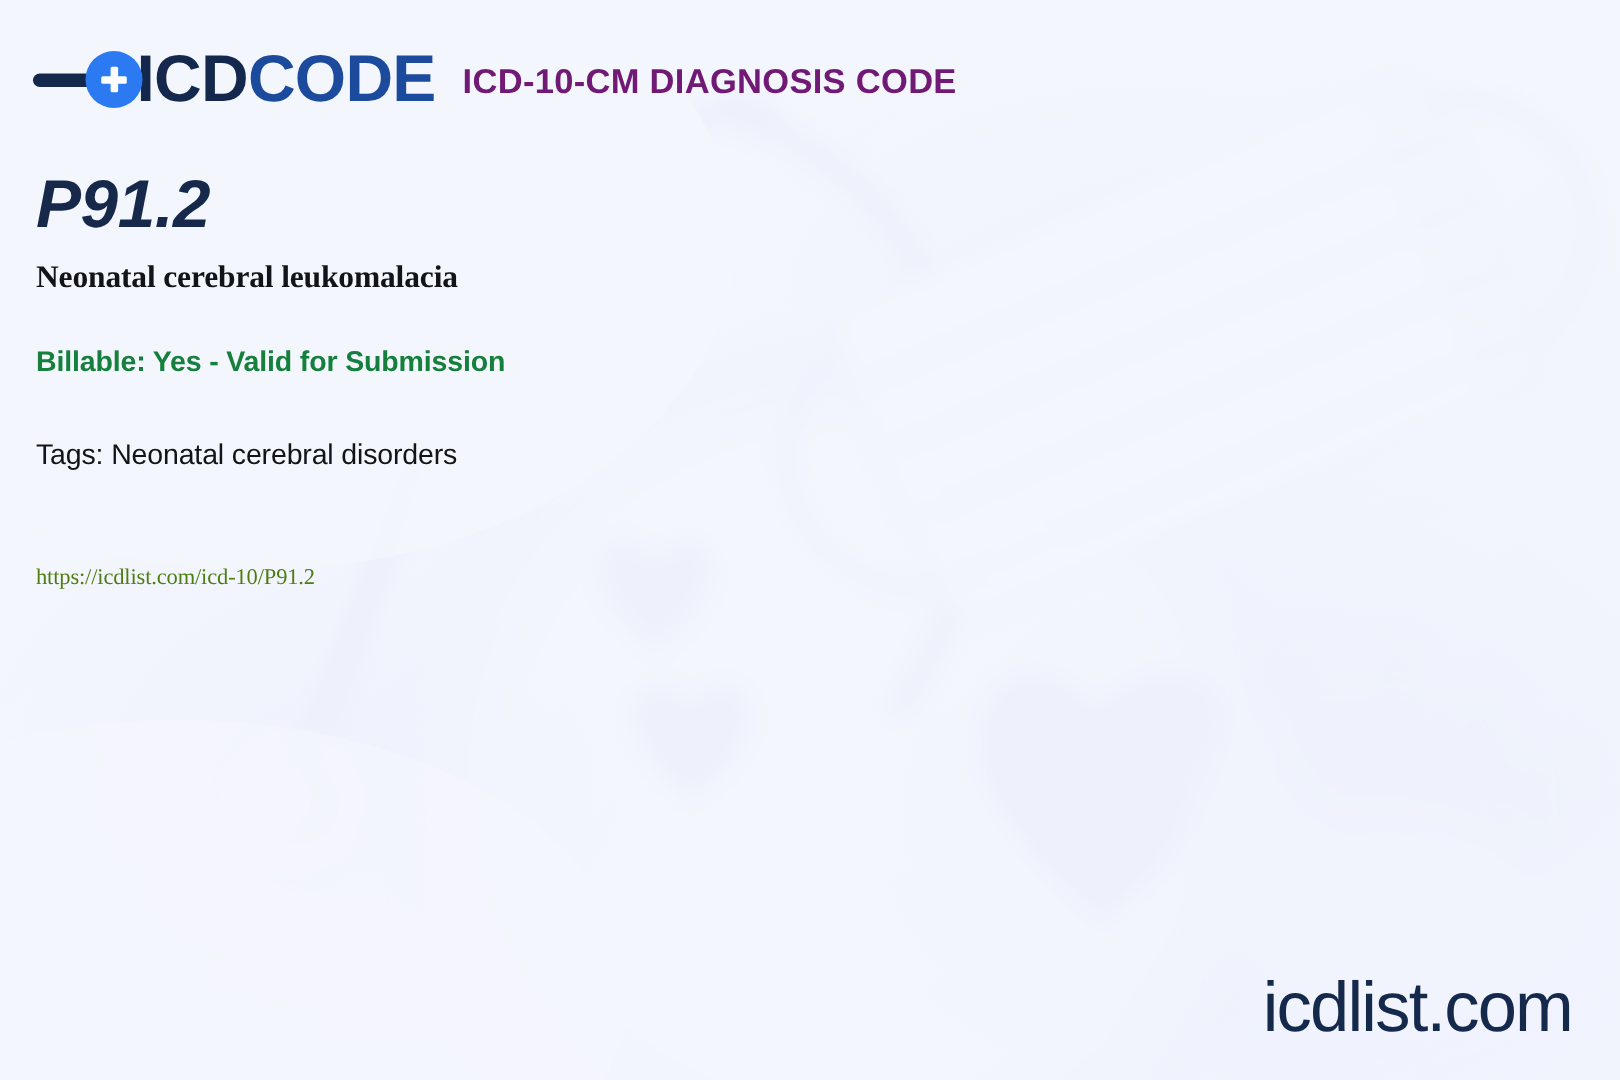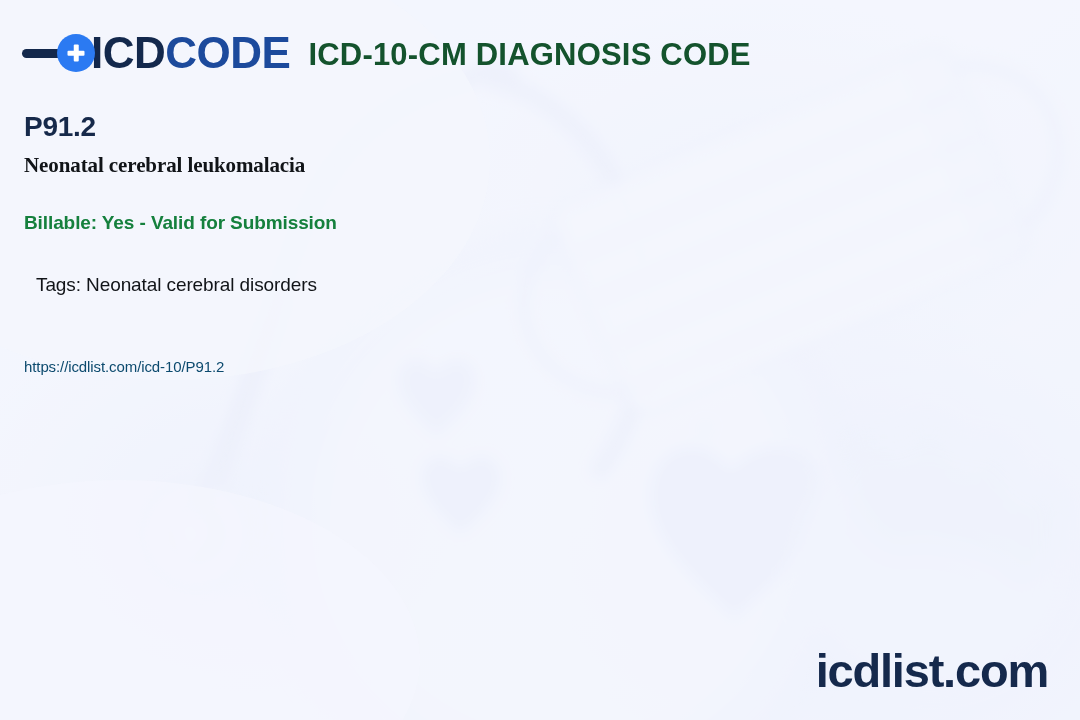--- a/index.html
+++ b/index.html
@@ -87,44 +87,45 @@
     font-size: 44px;
     font-weight: 800;
     letter-spacing: -0.5px;
     line-height: 1;
     margin-left: -4px;
   }
   .logo-word .w1 { color: #13284c; text-align: right; }
   .logo-word .w2 { color: #1c4a9c; }
 
   #header-title {
-    font-size: 31px;
+    font-size: 23px;
     font-weight: 700;
-    color: #14532d;
+    color: #701a75;
     letter-spacing: 0.2px;
     line-height: 1;
     white-space: nowrap;
     margin-top: 2px;
   }
 
   
   #content {
     position: absolute;
     left: 24px;
     top: 112px;
     width: 640px;
   }
 
   #code {
-    font-size: 28px;
+    font-size: 45px;
     font-weight: 700;
     color: #16294a;
     line-height: 1.08;
     letter-spacing: -0.3px;
     margin: 0;
+    font-style: italic;
   }
   #description {
     font-size: 21px;
     font-weight: 700;
     color: #111418;
     line-height: 1.25;
     margin: 10px 0 0 0;
     letter-spacing: -0.1px;
     font-family: Liberation Serif, serif;
   }
@@ -132,38 +133,39 @@
     font-size: 19px;
     font-weight: 600;
     color: #15803d;
     margin: 34px 0 0 0;
     letter-spacing: -0.1px;
   }
   #tags {
     font-size: 19px;
     font-weight: 500;
     color: #111418;
-    margin: 40px 0 0 12px;
+    margin: 40px 0 0 0;
     letter-spacing: -0.1px;
   }
   #url {
     font-size: 15px;
     font-weight: 500;
-    color: #0c4a6e;
+    color: #4d7c0f;
     margin: 62px 0 0 0;
     letter-spacing: -0.1px;
+    font-family: Liberation Serif, serif;
   }
 
   
   #watermark {
     position: absolute;
     right: 32px;
     bottom: 26px;
     font-size: 47px;
-    font-weight: 700;
+    font-weight: 400;
     color: #15294c;
     letter-spacing: -1.2px;
     line-height: 1;
   }
 </style>
 </head>
 <body>
 
 <div id="card">
 

